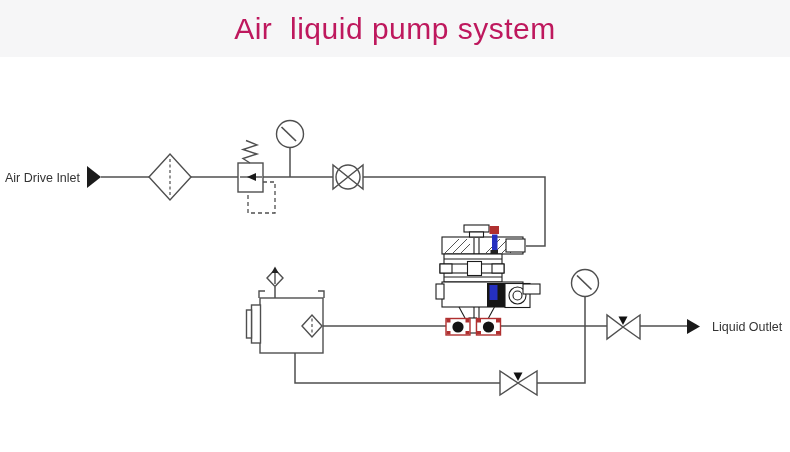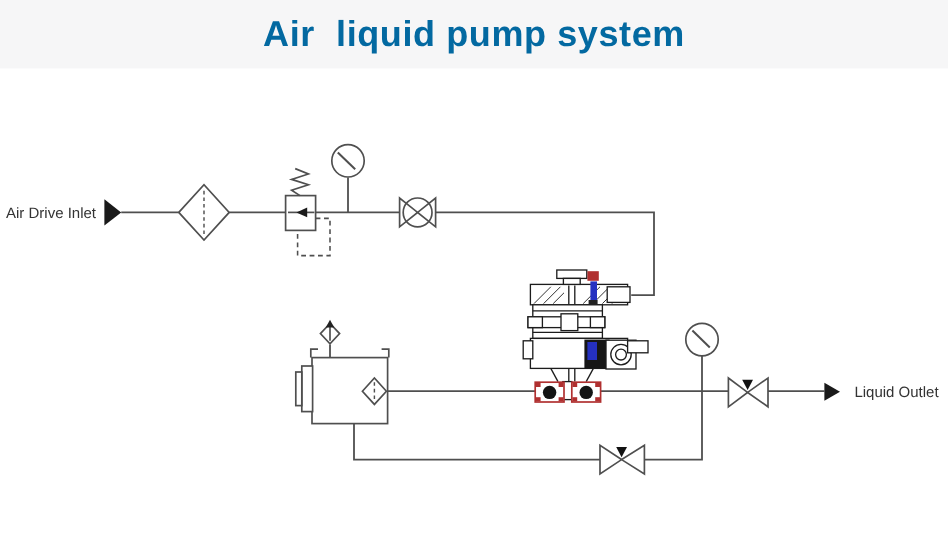--- a/index.html
+++ b/index.html
@@ -22,22 +22,22 @@
     width: 790px;
     height: 57px;
     background: #f6f6f7;
     display: flex;
     align-items: center;
     justify-content: center;
   }
   .header h1 {
     margin: 0;
     font-size: 30px;
-    font-weight: bold;
-    color: #0369a1;
+    font-weight: normal;
+    color: #be185d;
     white-space: pre;
     letter-spacing: 0.5px;
   }
   svg.diagram {
     position: absolute;
     top: 0; left: 0;
     width: 790px;
     height: 452px;
   }
   .pipe       { stroke: #4f4f4f; stroke-width: 1.5; fill: none; }

